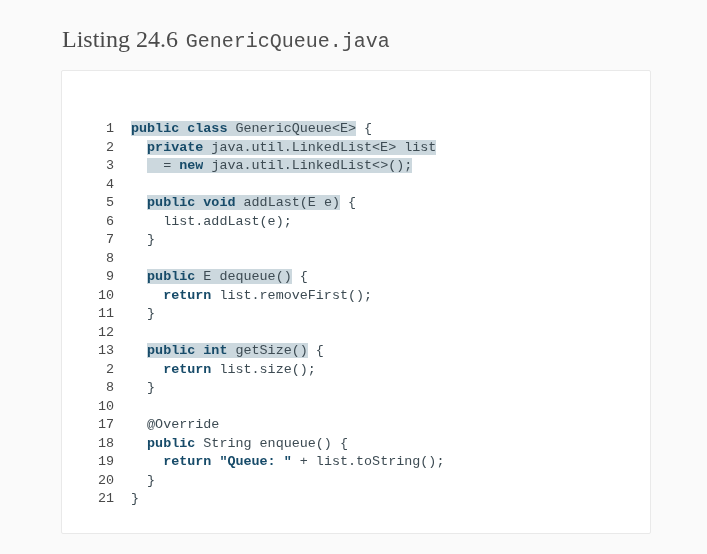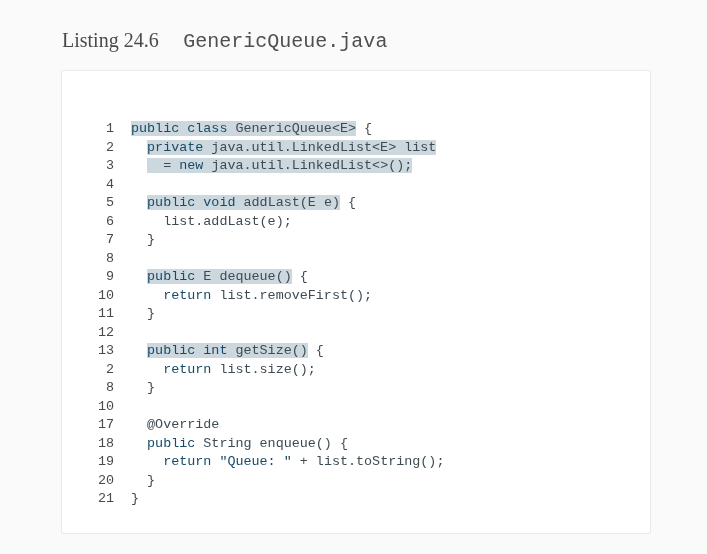--- a/index.html
+++ b/index.html
@@ -25,28 +25,28 @@
     overflow: hidden;
   }
   .title {
     margin: 24px 0 0 62px;
     font-weight: normal;
     line-height: 29px;
     white-space: nowrap;
   }
   .title-serif {
     font-family: "Liberation Serif", "DejaVu Serif", serif;
-    font-size: 20px;
+    font-size: 24px;
     color: var(--title_text);
   }
   .title-mono {
     font-family: "Liberation Mono", "DejaVu Sans Mono", monospace;
     font-size: 20px;
     color: #4f4f4f;
-    margin-left: 18px;
+    margin-left: 1px;
   }
   .code-panel {
     margin: 14px 0 0 61px;
     width: 590px;
     height: 464px;
     background: var(--panel_bg);
     border: 1px solid var(--panel_border);
     border-radius: 2px;
     overflow: hidden;
   }
@@ -66,21 +66,21 @@
     width: 17px;
     text-align: right;
     color: var(--line_number);
     margin-right: 17px;
   }
   .line-code {
     white-space: pre;
     color: var(--code_text);
   }
   .kw {
-    font-weight: normal;
+    font-weight: bold;
     color: var(--keyword);
     text-align: right;
   }
   .hl {
     background: var(--highlight);
   }
 </style>
 </head>
 <body>
 

